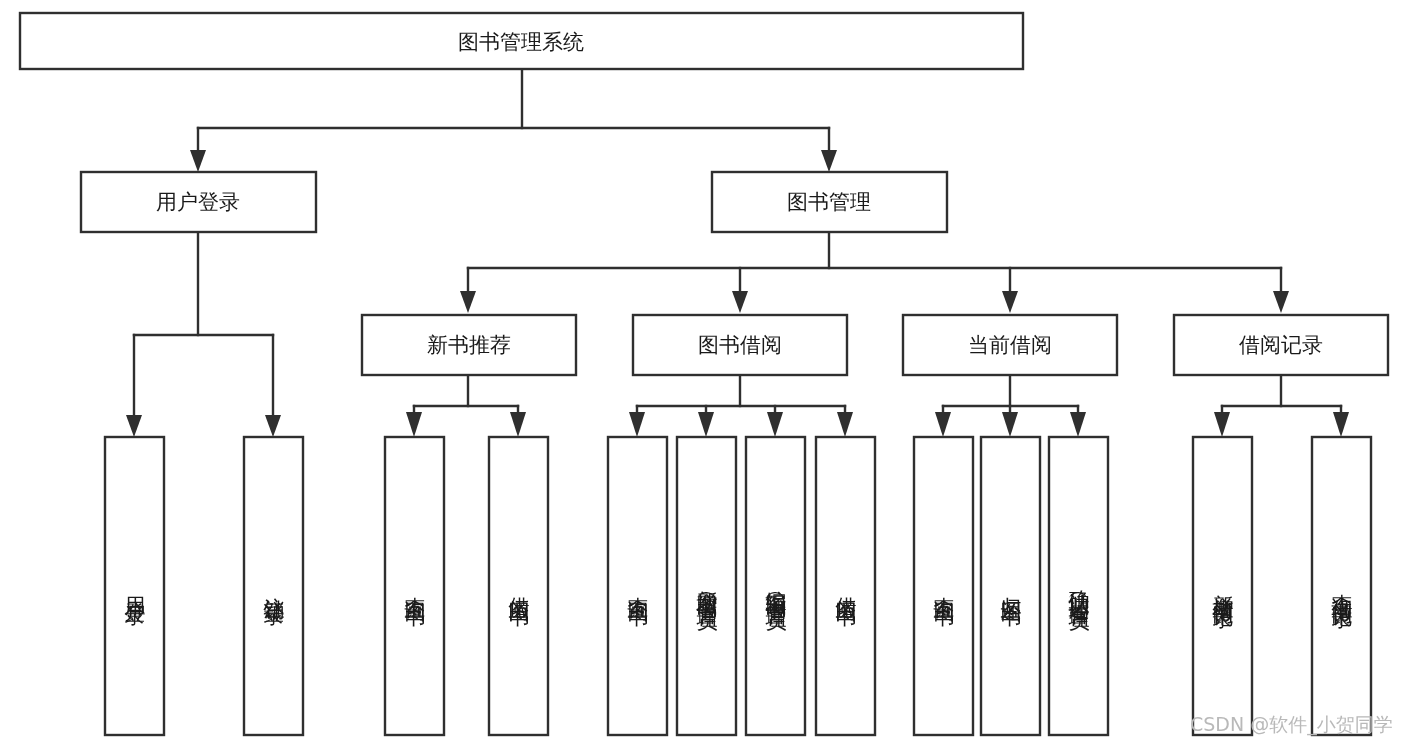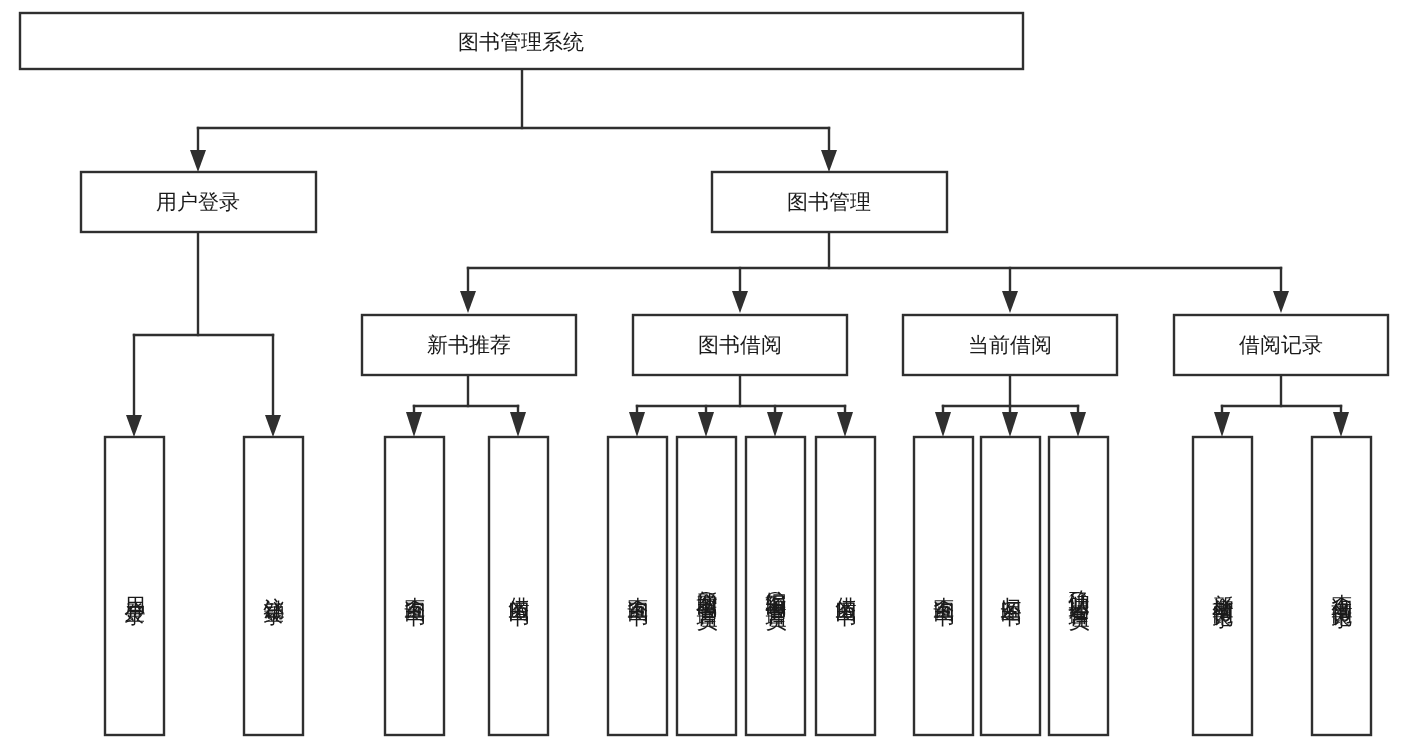--- a/index.html
+++ b/index.html
@@ -241,14 +241,15 @@
     <span class="leaf-label-v">确认归还（管理员）</span>
   </div>
 
   <div class="leaf-text-wrap" style="left:1193px; top:437px; width:59px; height:298px;">
     <span class="leaf-label-v">新增借阅记录</span>
   </div>
   <div class="leaf-text-wrap" style="left:1312px; top:437px; width:59px; height:298px;">
     <span class="leaf-label-v">查询借阅记录</span>
   </div>
 
+  <div class="watermark">CSDN @软件_小贺同学</div>
 
 </div>
 
 </body></html>

